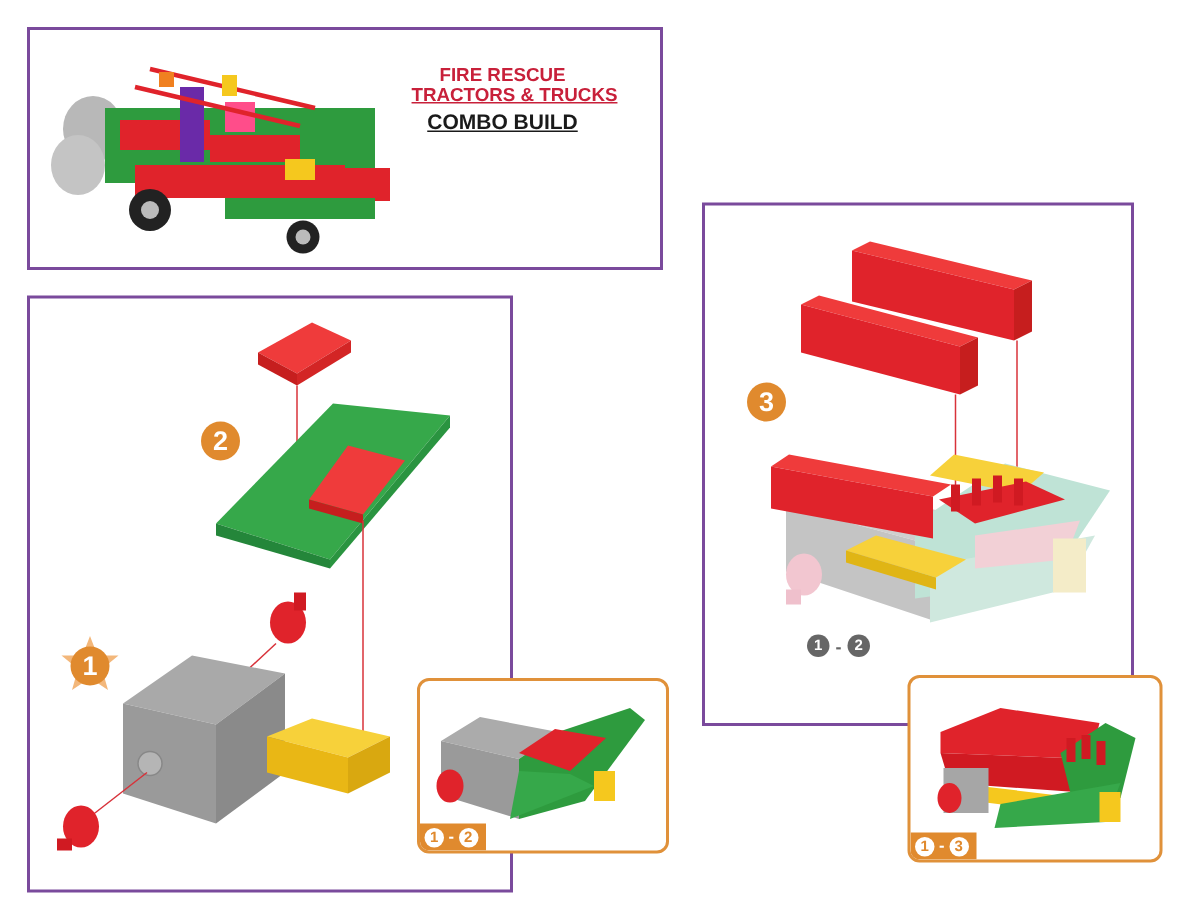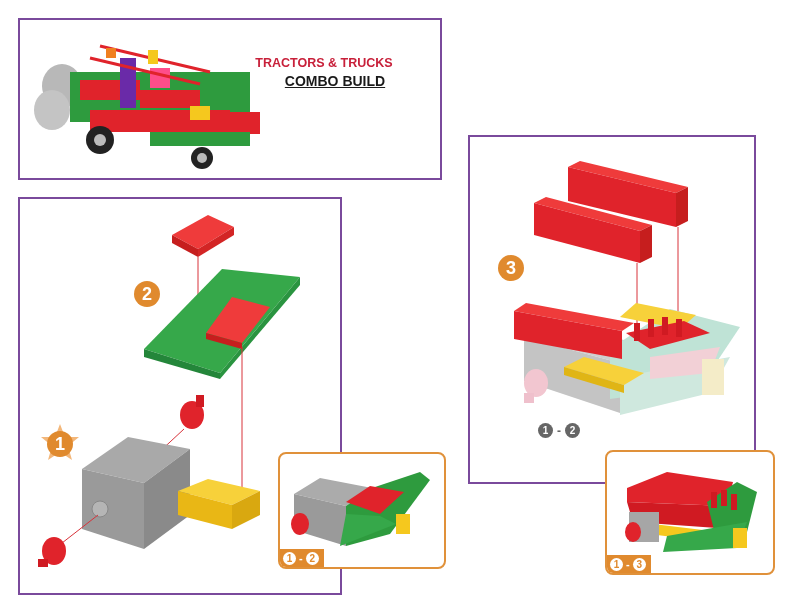--- a/index.html
+++ b/index.html
@@ -35,21 +35,22 @@
     <line x1="60" y1="30" x2="170" y2="56" stroke="#e0232b" stroke-width="3"></line>
     <line x1="70" y1="18" x2="180" y2="44" stroke="#e0232b" stroke-width="3"></line>
     <rect x="120" y="104" width="100" height="14" fill="#2e9b3e"></rect>
     <circle cx="70" cy="112" r="14" fill="#222"></circle>
       <circle cx="70" cy="112" r="6" fill="#bbb"></circle>
     <circle cx="172" cy="130" r="11" fill="#222"></circle>
       <circle cx="172" cy="130" r="5" fill="#bbb"></circle>
     <rect x="76" y="20" width="10" height="10" fill="#f08020"></rect>
     <rect x="118" y="22" width="10" height="14" fill="#f5c81e"></rect>
   </svg>
-  <div class="title-red" style="left:219px;top:37px;width:170px;">TRACTORS &amp; TRUCKS</div>
+  <div class="title-red" style="left:230px;top:24px;width:170px;">FIRE RESCUE</div>
+  <div class="title-red" style="left:238px;top:37px;width:170px;text-decoration:underline;">TRACTORS &amp; TRUCKS</div>
   <div class="title-black" style="left:230px;top:53px;width:170px;text-decoration:underline;">COMBO BUILD</div>
 </div>
 
 <div class="panel" style="left:18px;top:197px;width:324px;height:398px;">
 
   <svg style="left:0;top:0;" width="324" height="398" viewBox="0 0 324 398">
 
     <polygon points="152,36 188,16 214,28 178,50" fill="#ef3b3b"></polygon>
     <polygon points="152,36 178,50 178,58 152,44" fill="#c61e1e"></polygon>
     <polygon points="178,50 214,28 214,36 178,58" fill="#d32525"></polygon>

